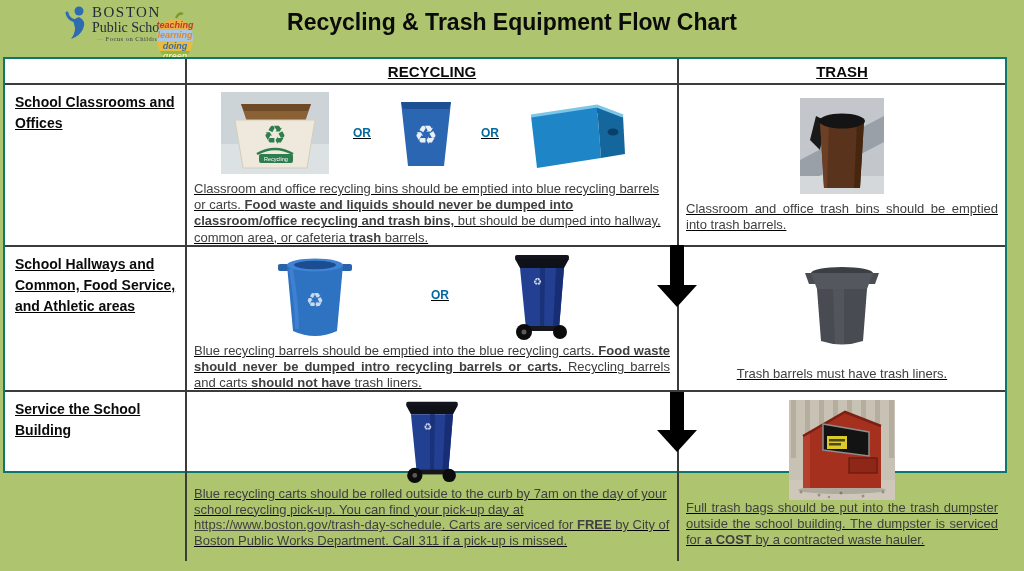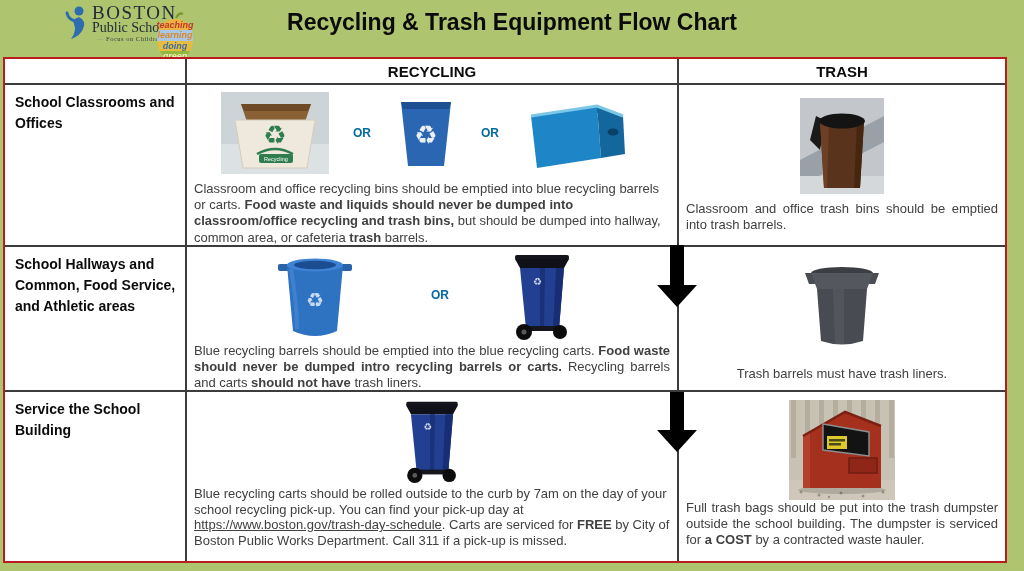--- a/index.html
+++ b/index.html
@@ -4,31 +4,31 @@
 <style>
   * { margin:0; padding:0; box-sizing:border-box; }
   html,body { width:1024px; height:571px; }
   body { font-family:"Liberation Sans", sans-serif; overflow:hidden; }
   .page { position:relative; width:1024px; height:571px; background:#aec46f; overflow:hidden; }
 
   
   .header { position:absolute; top:0; left:0; width:1024px; height:57px; }
   .bps-logo { position:absolute; left:64px; top:4px; display:flex; align-items:flex-start; }
   .bps-text { margin-left:2px; color:#202c38; font-family:"Liberation Serif", serif; }
-  .bps-line1 { font-size:19px; letter-spacing:1.5px; line-height:17px; }
+  .bps-line1 { font-size:15px; letter-spacing:1.5px; line-height:17px; }
   .bps-line2 { font-size:14px; line-height:14px; }
   .bps-line3 { font-size:6.5px; line-height:8px; text-align:center; color:#3a3f45; letter-spacing:.5px; }
   .bps-line3:before,.bps-line3:after { content:"—"; margin:0 2px; color:#8a8f95; }
   .apple-logo { position:absolute; left:152px; top:10px; }
   .title { position:absolute; left:0; top:9px; width:100%; text-align:center; font-size:23px; font-weight:bold; color:#0b0b0b; }
 
   
-  .flow-table { position:absolute; left:3px; top:57px; width:1004px; height:506px;
-    background:#ffffff; border:2px solid #b91c1c;
-    display:grid; grid-template-columns:182px 492px 326px; grid-template-rows:26px 162px 145px 169px; }
+  .flow-table { position:absolute; left:3px; top:57px; width:1004px; height:416px;
+    background:#ffffff; border:2px solid #0f766e;
+    display:grid; grid-template-columns:182px 492px 326px; grid-template-rows:26px 162px 145px 169px;text-decoration:underline; }
   .cell { border-right:2px solid #3c3c3c; border-bottom:2px solid #3c3c3c; overflow:hidden; position:relative; }
   .cell.last-col { border-right:none; }
   .cell.last-row { border-bottom:none; }
   .col-head { display:flex; align-items:center; justify-content:center; font-weight:bold; font-size:15px; color:#0b0b0b; }
   .row-label { padding:7px 8px 0 10px; font-weight:bold; font-size:14px; line-height:21px; color:#0b0b0b; }
 
   .img-strip { display:flex; align-items:center; }
   .or { font-weight:bold; font-size:12px; color:#0369a1; }
   .para { font-size:13px; line-height:16.2px; color:#404040; padding:0 7px; }
   .just { text-align:justify; }

